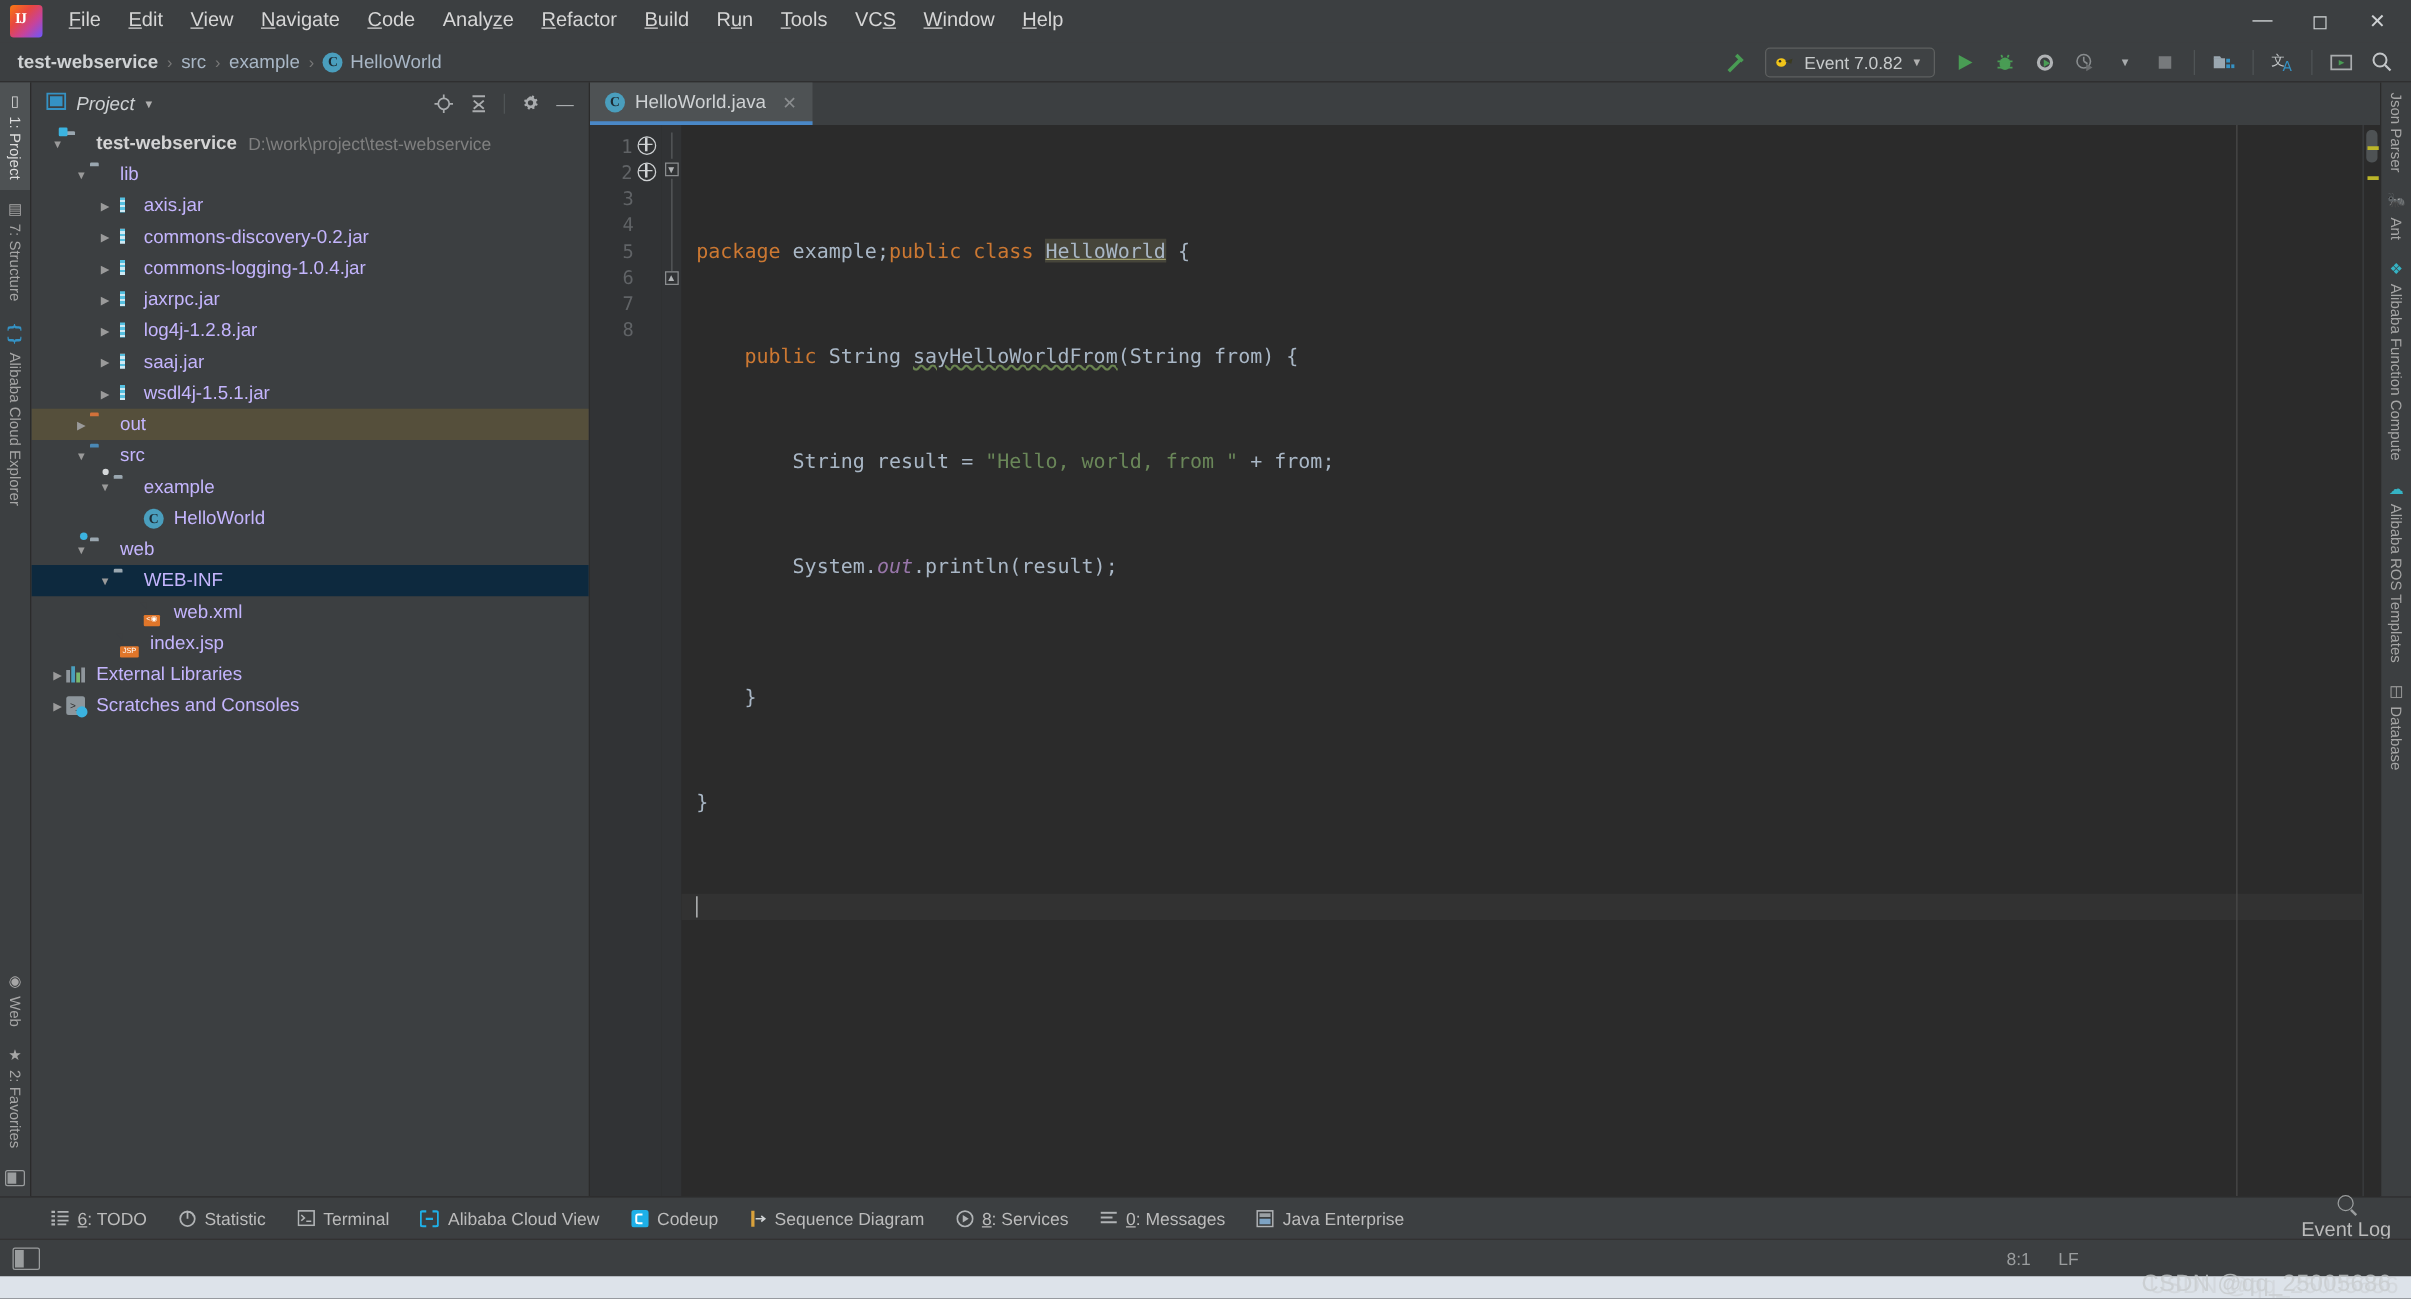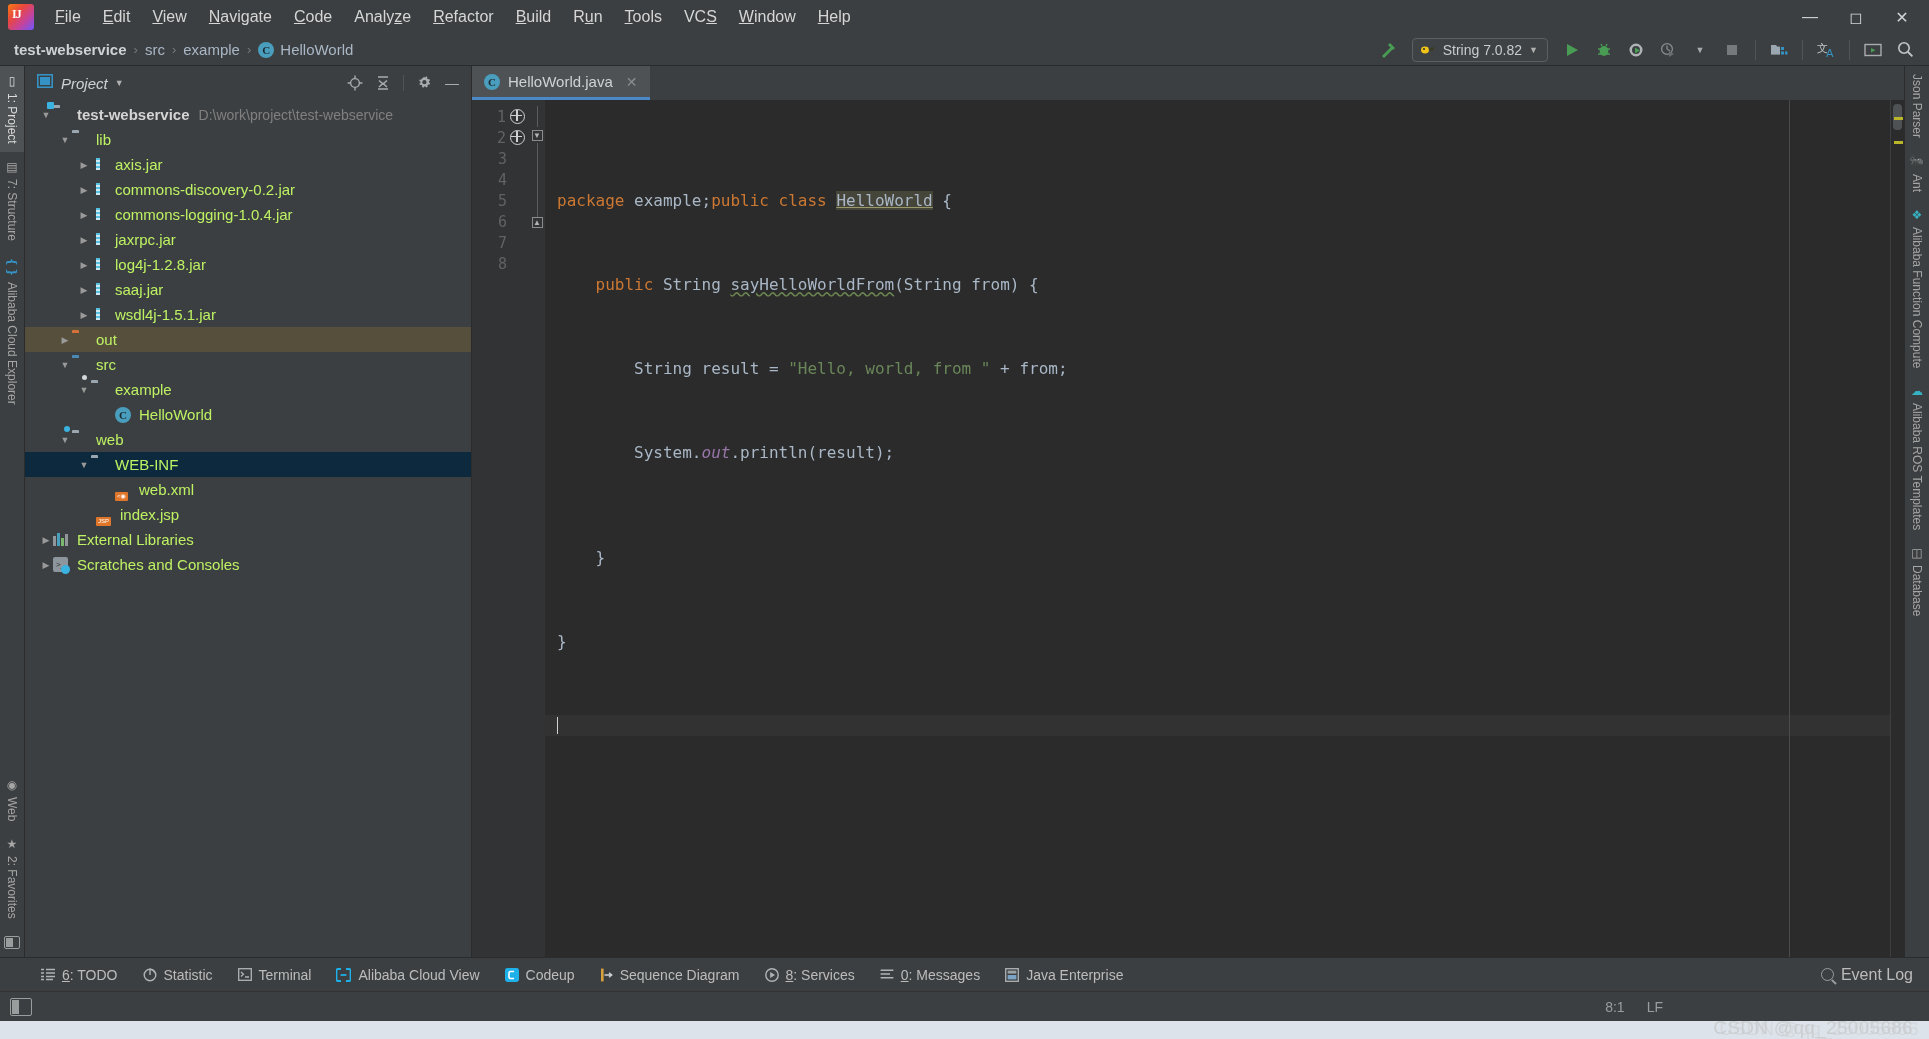--- a/index.html
+++ b/index.html
@@ -90,21 +90,21 @@
 
   .tree { flex:1 1 auto; overflow:hidden; font-size:15px; padding-top:2px; }
   .trow {
     height:25px; display:flex; align-items:center; white-space:nowrap; cursor:default;
     padding-right:4px;
   }
   .trow.sel { background:#0d293e; }
   .trow.outhl { background:#554f3b; }
   .arrow { width:14px; text-align:center; font-size:9px; color:#9a9a9a; flex:0 0 14px; }
   .tico { width:18px; height:16px; margin-right:6px; flex:0 0 18px; position:relative; }
-  .tlabel { color:#bef264; }
+  .tlabel { color:#c4b5fd; }
   .tlabel.bold { font-weight:bold; color:#d4d4d4; }
   .tpath { color:#808080; font-size:14px; margin-left:9px; }
 
   
   .ic-folder { width:17px; height:13px; background:#9aa7b0; border-radius:1px 2px 2px 2px;
      position:relative; top:1px; }
   .ic-folder:before { content:""; position:absolute; left:0; top:-3px; width:7px; height:3px;
      background:#9aa7b0; border-radius:1px 1px 0 0; }
   .ic-folder.blue { background:#4a88b5; } .ic-folder.blue:before { background:#4a88b5; }
   .ic-folder.orange { background:#d2713a; } .ic-folder.orange:before { background:#d2713a; }
@@ -194,21 +194,21 @@
   
   .bottombar {
     height:34px; flex:0 0 34px; background:#3c3f41; display:flex; align-items:center;
     border-top:1px solid #2b2b2b; padding-left:30px; gap:3px;
   }
   .btab {
     display:flex; align-items:center; gap:7px; padding:4px 11px; font-size:14px;
     color:#bcbcbc; cursor:default; white-space:nowrap;
   }
   .btab u { text-decoration:underline; }
-  .btab-right { margin-left:auto; padding-right:16px; display:flex; align-items:center; gap:7px; }
+  .btab-right { margin-left:auto; padding-right:16px; display:flex; align-items:center; gap:7px;flex-direction:column; }
 
   
   .statusbar {
     height:30px; flex:0 0 30px; background:#3c3f41; display:flex; align-items:center;
     font-size:14px; color:#9a9d9e; padding:0 14px 0 10px; border-top:1px solid #323232;
   }
   .sb-left { width:22px; height:18px; border:1.6px solid #9a9d9e; border-radius:2px;
      position:relative; }
   .sb-left:before { content:""; position:absolute; left:1px; top:1px; bottom:1px; width:7px;
      background:#9a9d9e; }
@@ -275,21 +275,21 @@
             <path d="M4 16 L13 7 L15 9 L6 18 Z" fill="#499c54"></path>
             <path d="M12 3 L17 8 L15 10 L10 5 Z" fill="#499c54"></path>
           </svg>
       </div>
       <div class="runcfg">
         <svg width="16" height="14" viewBox="0 0 16 14">
             <ellipse cx="5" cy="7" rx="4" ry="3.4" fill="#f0c419"></ellipse>
             <path d="M8 6 L14 4 L13 8 Z" fill="#3b3b20"></path>
             <circle cx="4" cy="6" r="1" fill="#2b2b2b"></circle>
           </svg>
-        <span>String 7.0.82</span>
+        <span>Event 7.0.82</span>
         <span style="font-size:9px;color:#b0b0b0;">▼</span>
       </div>
       <div class="ticon">
         <svg width="16" height="16" viewBox="0 0 16 16">
             <path d="M3 2 L14 8 L3 14 Z" fill="#499c54"></path>
           </svg>
       </div>
       <div class="ticon">
         <svg width="16" height="16" viewBox="0 0 16 16">
             <ellipse cx="8" cy="9" rx="4.4" ry="5" fill="#499c54"></ellipse>

